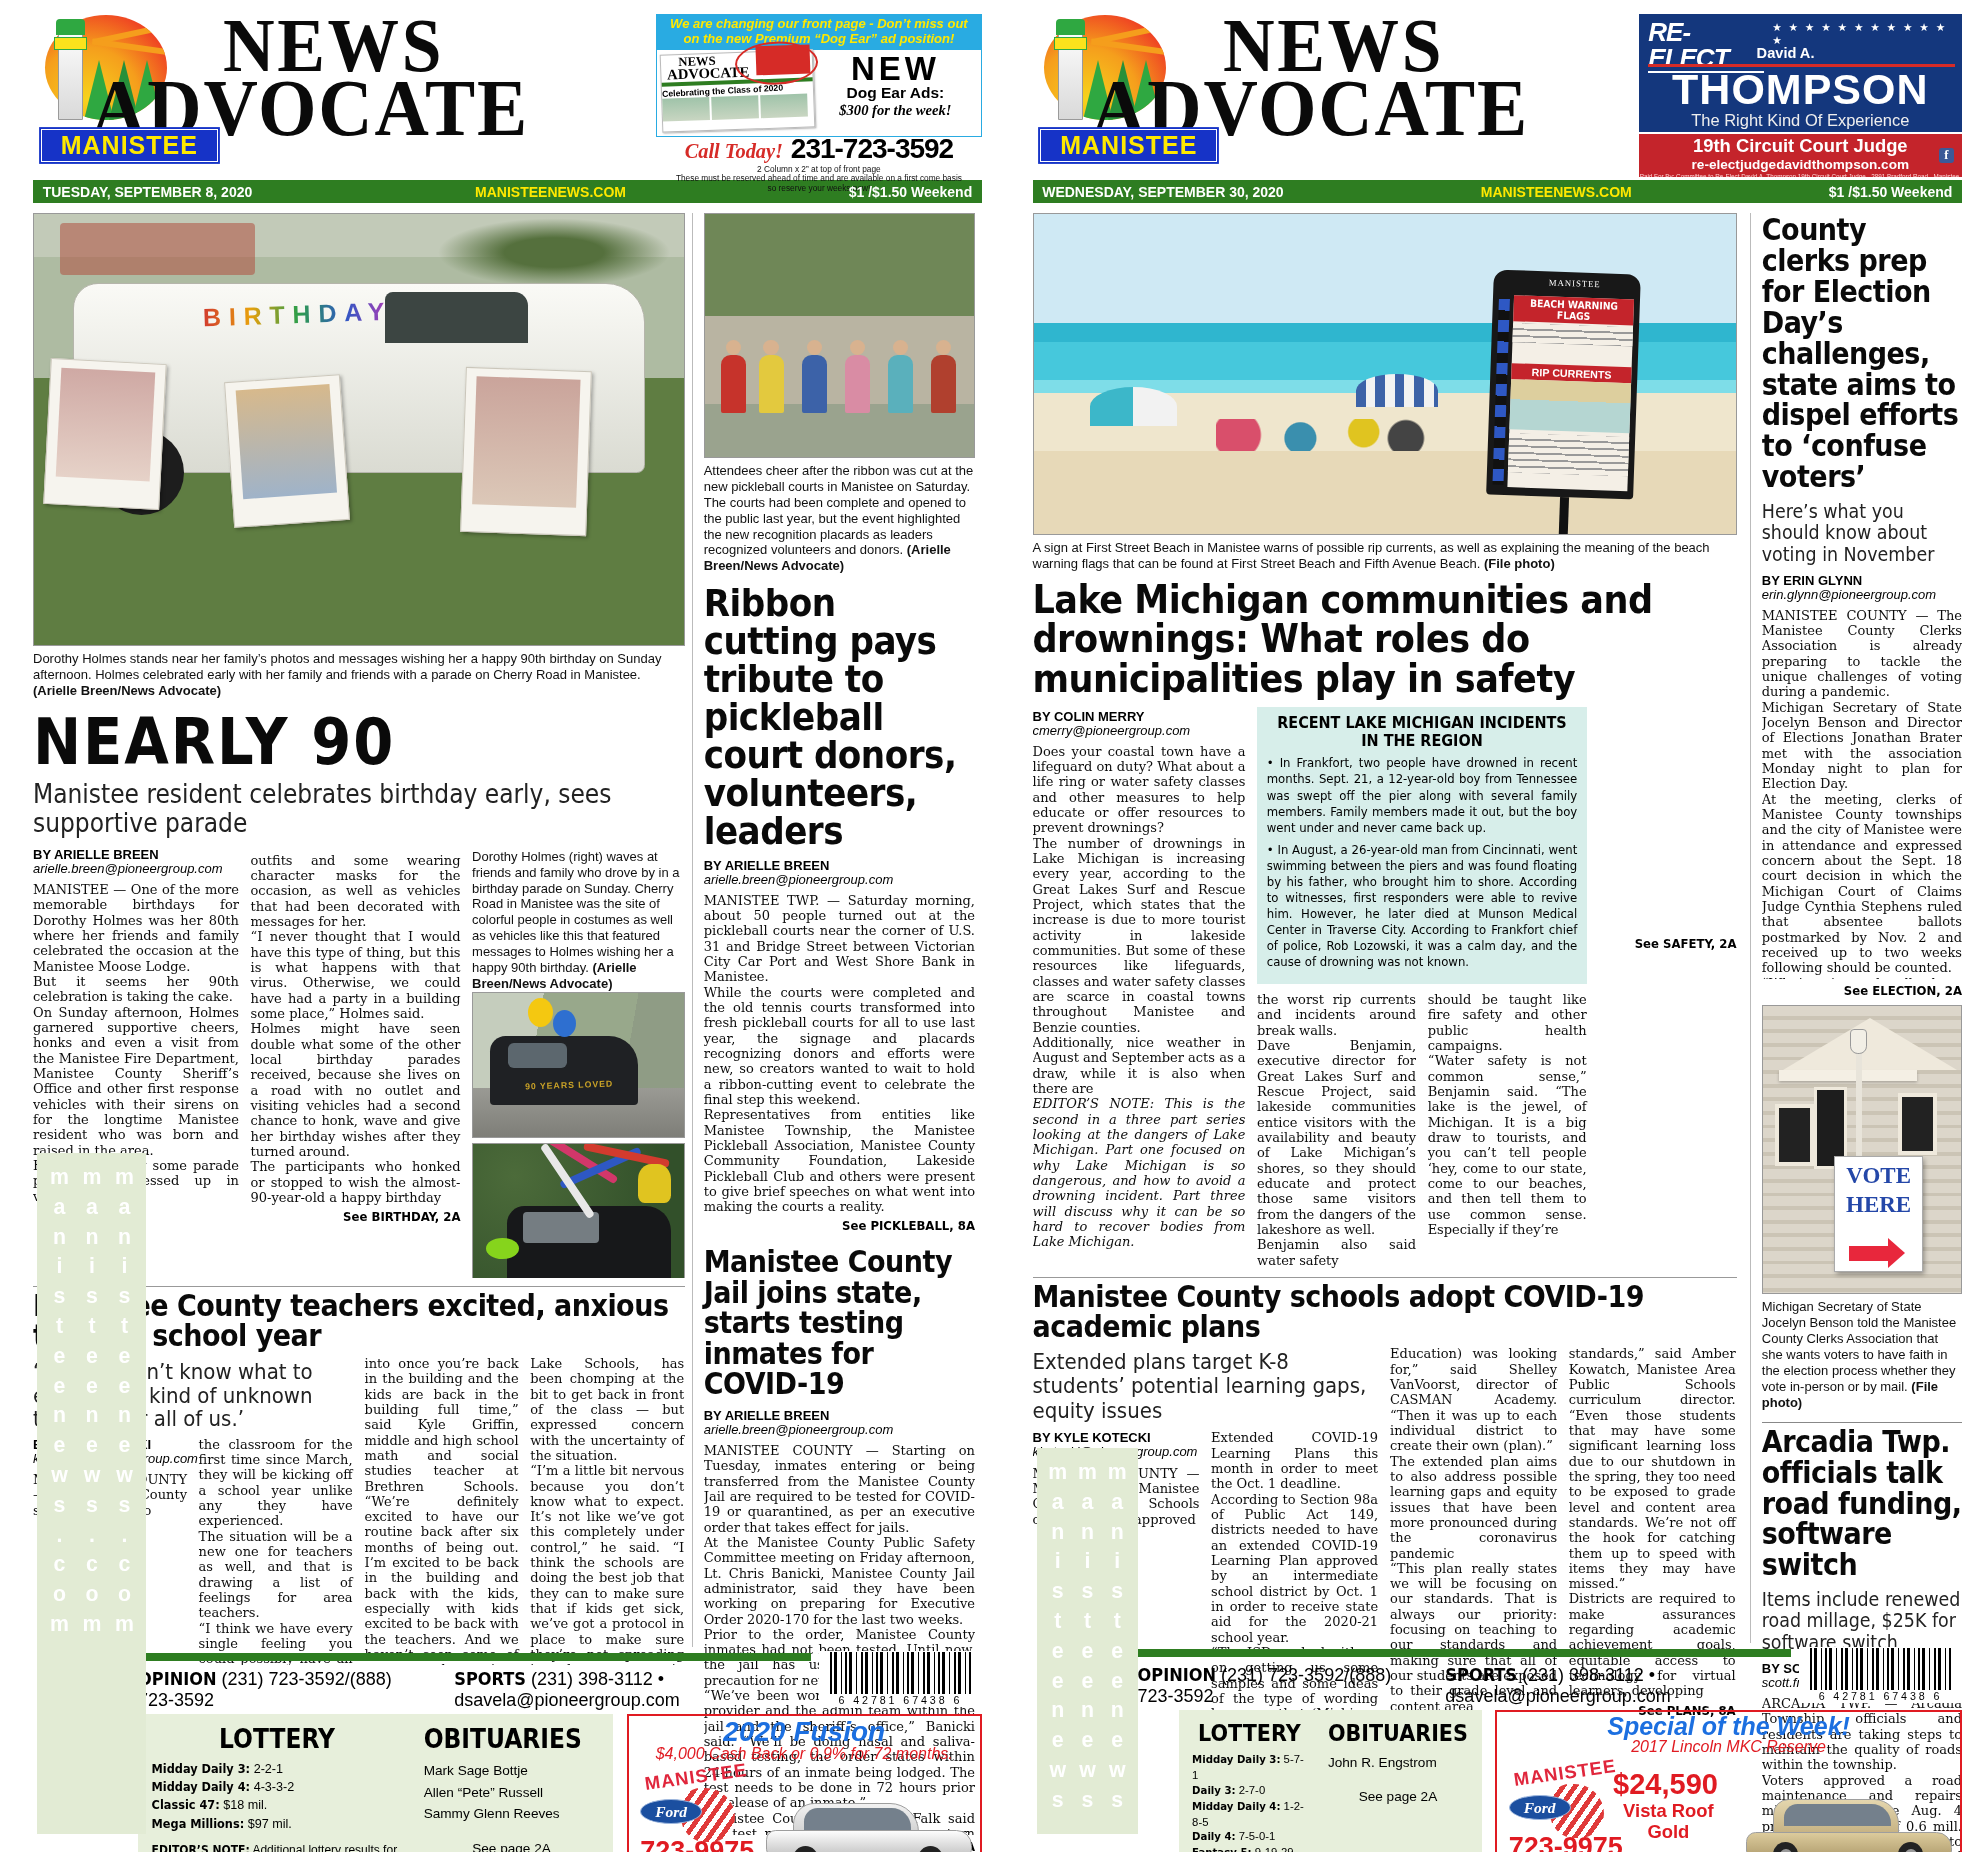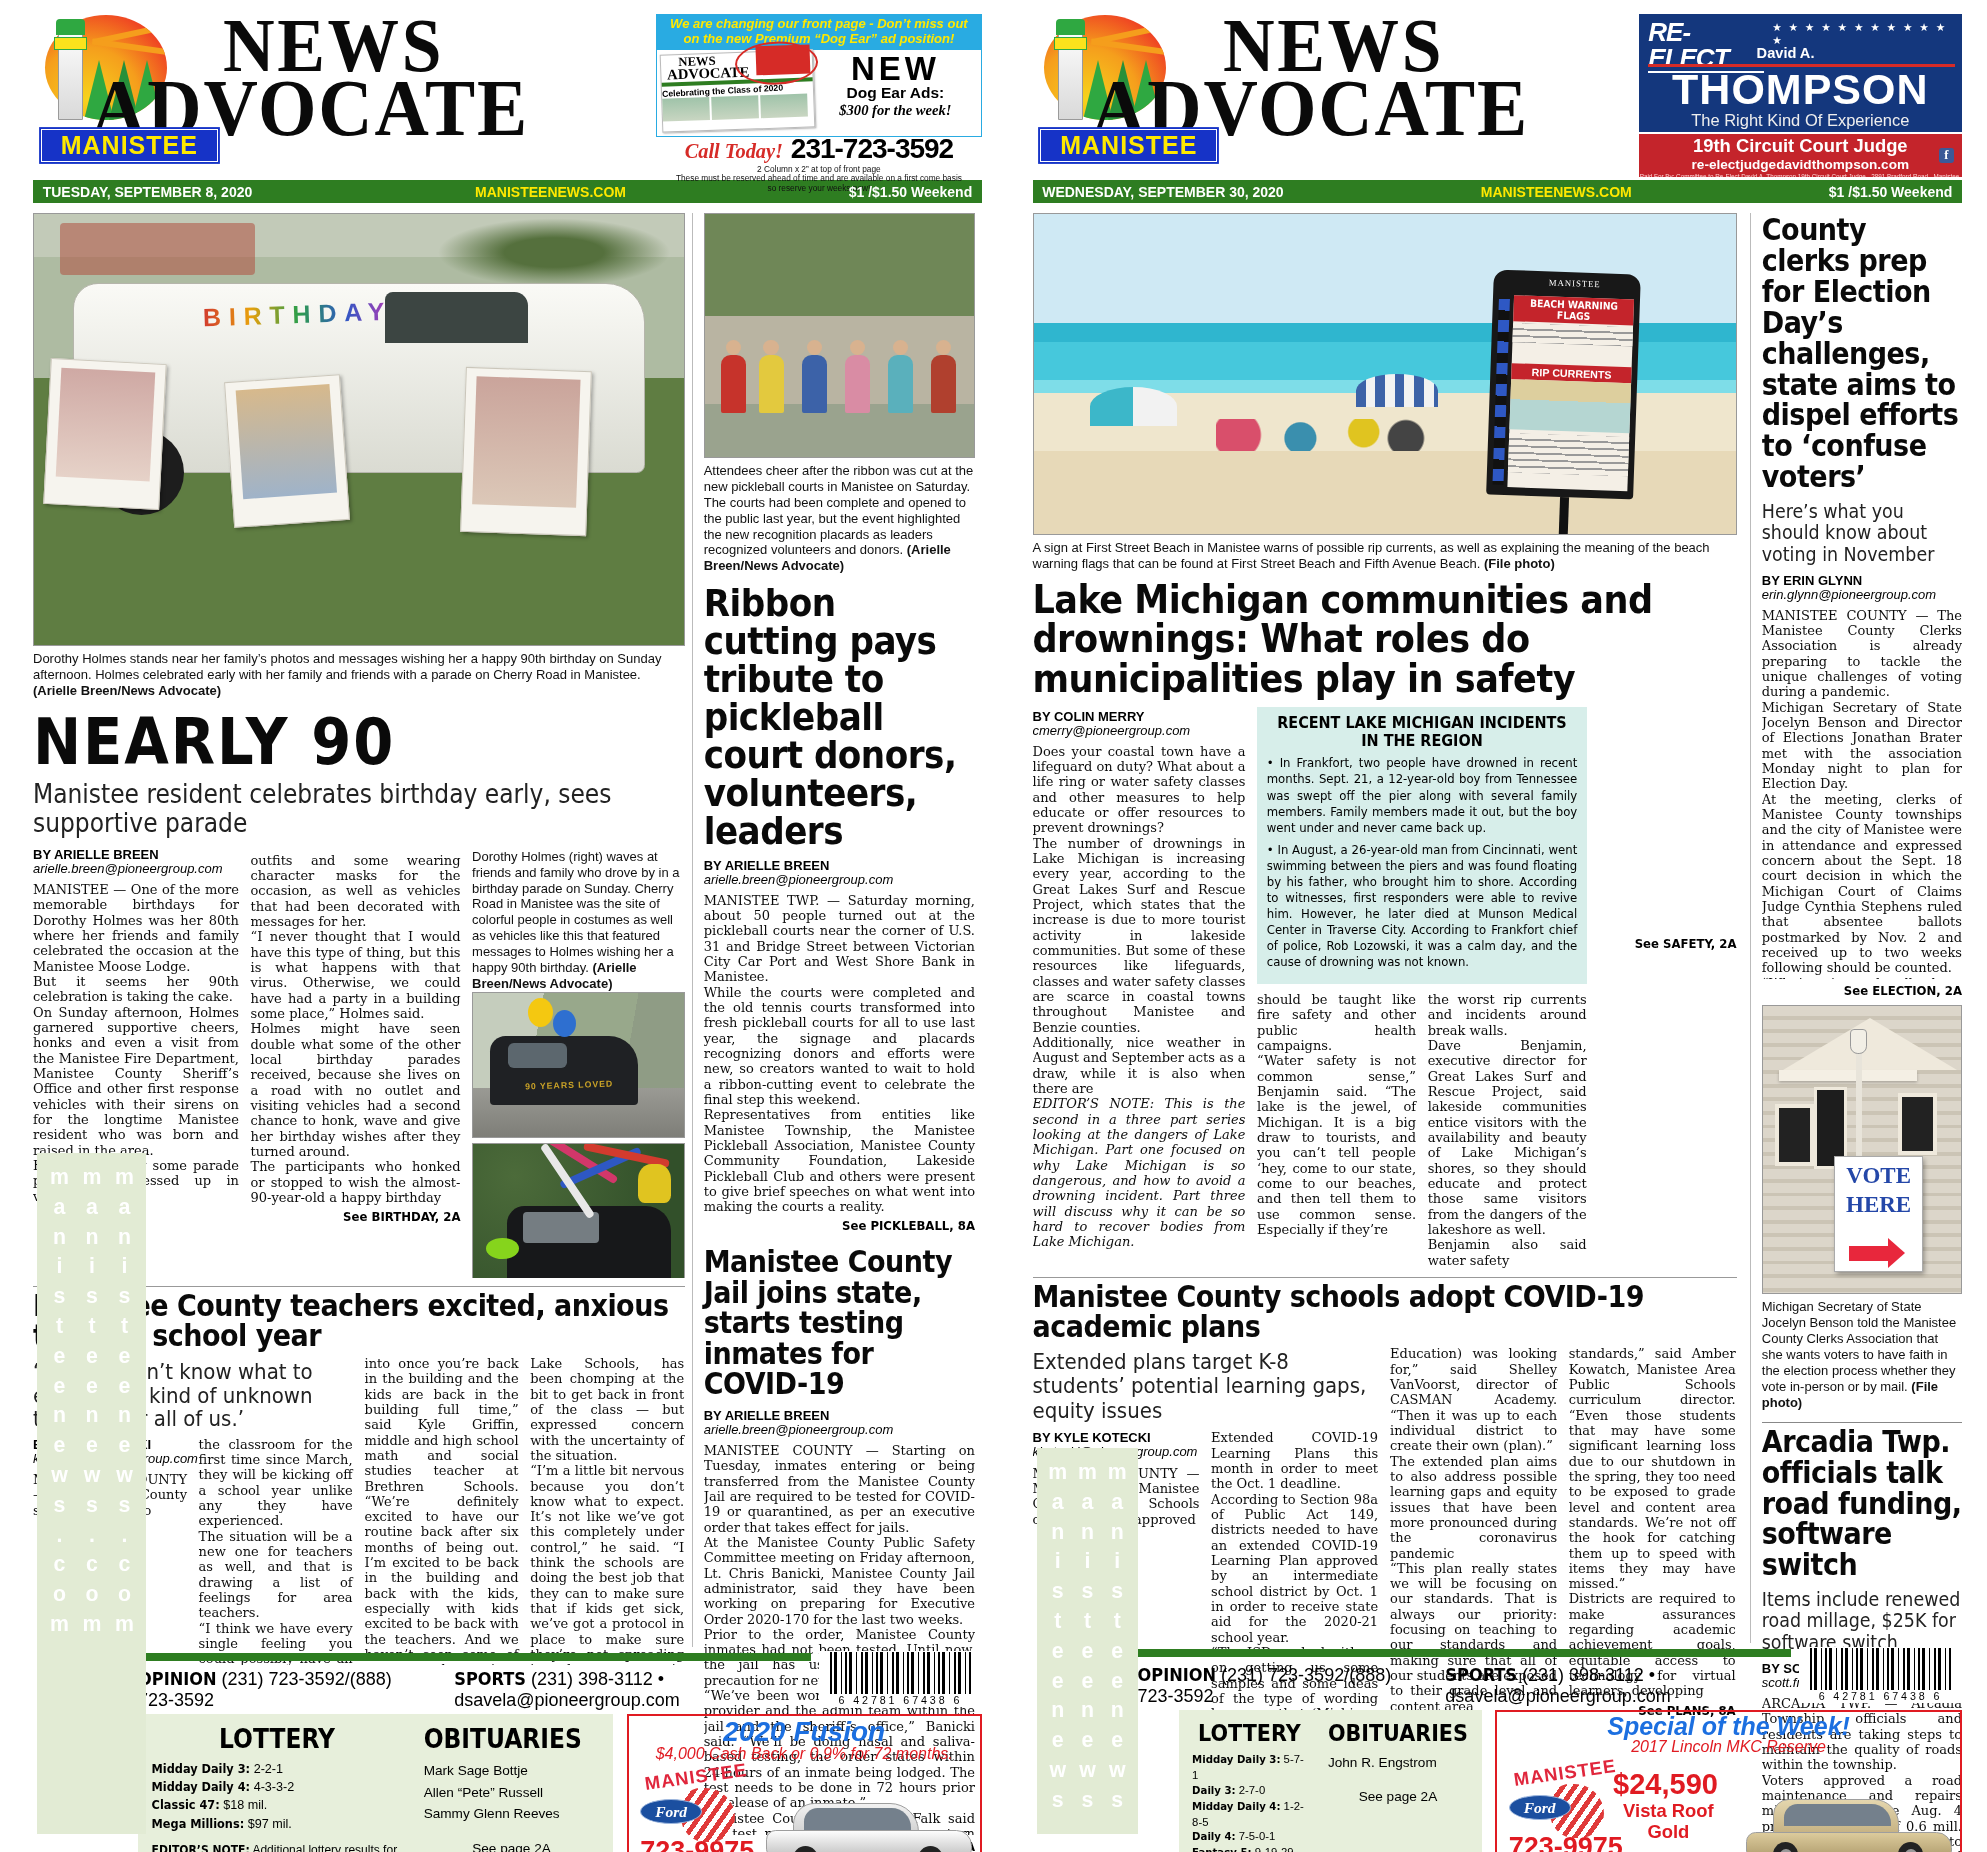--- a/index.html
+++ b/index.html
@@ -600,25 +600,25 @@
 Additionally, nice weather in August and September acts as a draw, while it is also when there are</div>
             <div class="bodytxt note-it">EDITOR’S NOTE: This is the second in a three part series looking at the dangers of Lake Michigan. Part one focused on why Lake Michigan is so dangerous, and how to avoid a drowning incident. Part three will discuss why it can be so hard to recover bodies from Lake Michigan.</div>
           </div>
           <div class="dcc">
             <div class="tealbox">
               <div class="tb-title">RECENT LAKE MICHIGAN INCIDENTS IN THE REGION</div>
               <div class="tb-item">• In Frankfort, two people have drowned in recent months. Sept. 21, a 12-year-old boy from Tennessee was swept off the pier along with several family members. Family members made it out, but the boy went under and never came back up.</div>
               <div class="tb-item">• In August, a 26-year-old man from Cincinnati, went swimming between the piers and was found floating by his father, who brought him to shore. According to witnesses, first responders were able to revive him. However, he later died at Munson Medical Center in Traverse City. According to Frankfort chief of police, Rob Lozowski, it was a calm day, and the cause of drowning was not known.</div>
             </div>
             <div class="contcols">
-              <div class="bodytxt">should be taught like fire safety and other public health campaigns.
-“Water safety is not common sense,” Benjamin said. “The lake is the jewel, of Michigan. It is a big draw to tourists, and you can’t tell people ‘hey, come to our state, come to our beaches, and then tell them to use common sense. Especially if they’re</div>
               <div class="bodytxt">the worst rip currents and incidents around break walls.
 Dave Benjamin, executive director for Great Lakes Surf and Rescue Project, said lakeside communities entice visitors with the availability and beauty of Lake Michigan’s shores, so they should educate and protect those same visitors from the dangers of the lakeshore as well.
 Benjamin also said water safety</div>
+              <div class="bodytxt">should be taught like fire safety and other public health campaigns.
+“Water safety is not common sense,” Benjamin said. “The lake is the jewel, of Michigan. It is a big draw to tourists, and you can’t tell people ‘hey, come to our state, come to our beaches, and then tell them to use common sense. Especially if they’re</div>
             </div>
           </div>
           <div class="dc4">
             <div class="jump">See SAFETY, 2A</div>
           </div>
         </div>
 
         <div class="schools">
           <div class="sc-hl hl">Manistee County schools adopt COVID-19 academic plans</div>
           <div class="sccols">

